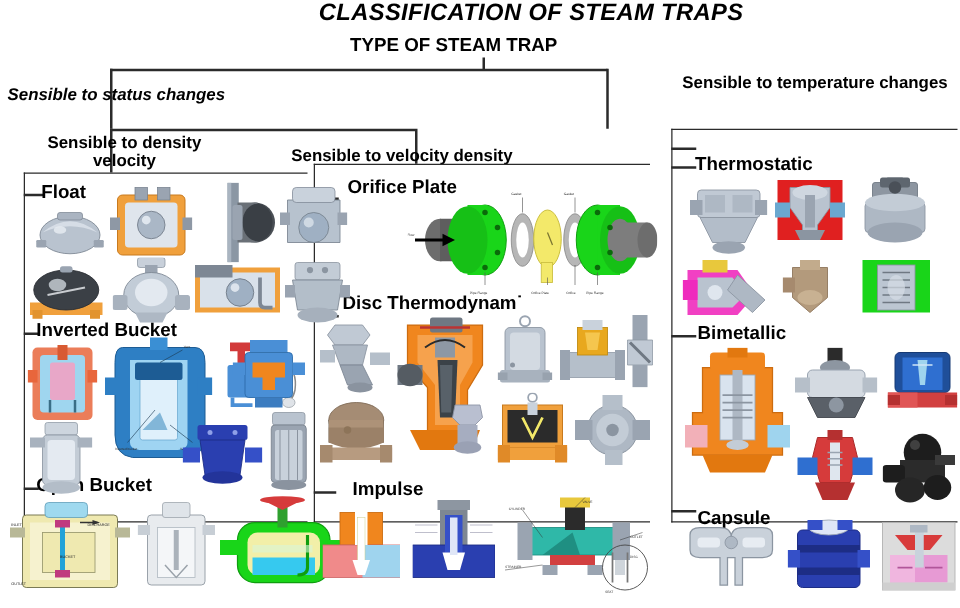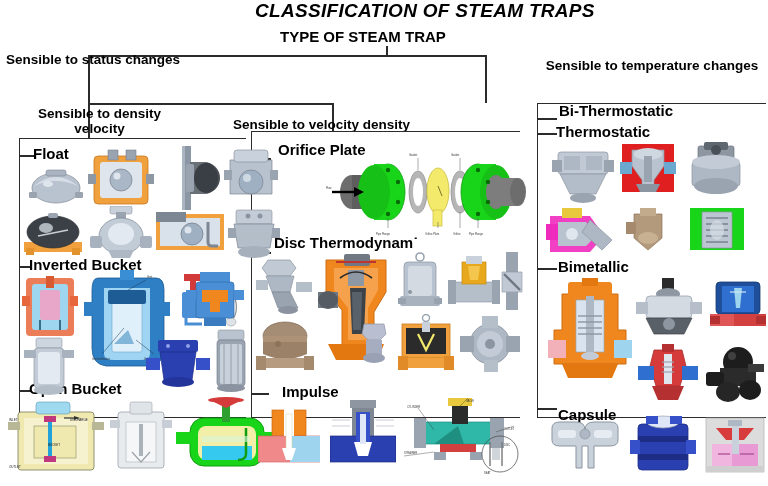--- a/index.html
+++ b/index.html
@@ -57,21 +57,21 @@
   <div class="ln v" style="left:88px;top:55px;height:48px;"></div>
 
   <div class="ln v" style="left:485px;top:55px;height:48px;"></div>
 
   <div class="ln h" style="left:88px;top:103px;width:244px;"></div>
   <div class="ln v" style="left:88px;top:103px;height:35px;"></div>
   <div class="ln v" style="left:332px;top:103px;height:28px;"></div>
 
   <div class="ln h" style="left:538px;top:103px;width:(0)px;width:0;"></div>
 
-  <div class="abs node-lab" style="left:6px;top:52px;width:195px;">Sensible to status changes</div>
+  <div class="abs node-lab" style="left:6px;top:68px;width:195px;font-style:italic;">Sensible to status changes</div>
 
   <div class="abs node-lab center" style="left:543px;top:58px;width:218px;">Sensible to temperature changes</div>
 
   <div class="abs node-lab center" style="left:27px;top:106px;width:145px;">Sensible to density velocity</div>
 
   <div class="abs node-lab" style="left:233px;top:117px;width:210px;">Sensible to velocity density</div>
 
   <div class="frame noright" style="left:19px;top:138px;width:226px;height:278px;border-top:1.6px solid #2b2b2b;border-bottom:1.6px solid #2b2b2b;"></div>
 
   <div class="frame noright" style="left:251px;top:131px;width:268px;height:285px;"></div>
@@ -92,21 +92,20 @@
   <div class="ln h" style="left:537px;top:408px;width:20px;"></div>
 
   <div class="abs leaf-lab" style="left:33px;top:146px;">Float</div>
   <div class="abs leaf-lab" style="left:29px;top:257px;">Inverted Bucket</div>
   <div class="abs leaf-lab" style="left:29px;top:381px;">Open Bucket</div>
 
   <div class="abs leaf-lab two" style="left:278px;top:142px;width:60px;text-align:center;">Orifice Plate</div>
   <div class="abs leaf-lab two" style="left:274px;top:235px;width:130px;text-align:center;">Disc Thermodynam˙</div>
   <div class="abs leaf-lab" style="left:282px;top:384px;">Impulse</div>
 
-  <div class="abs leaf-lab two" style="left:556px;top:103px;width:120px;text-align:center;">Bi-Thermostatic</div>
   <div class="abs leaf-lab" style="left:556px;top:124px;">Thermostatic</div>
   <div class="abs leaf-lab" style="left:558px;top:259px;">Bimetallic</div>
   <div class="abs leaf-lab" style="left:558px;top:407px;">Capsule</div>
 
   <div class="pic" style="left:26px;top:162px;width:60px;height:48px;">
     <svg viewBox="0 0 60 48">
       <ellipse cx="30" cy="26" rx="24" ry="15" fill="#b9c3cf" stroke="#7d8794" stroke-width=".7"></ellipse>
       <path d="M8 24 Q30 6 52 24 Q30 14 8 24Z" fill="#d6dde6"></path>
       <rect x="20" y="8" width="20" height="6" rx="2" fill="#aab4c1" stroke="#7d8794" stroke-width=".6"></rect>
       <rect x="3" y="30" width="8" height="6" rx="1" fill="#9aa4b1"></rect>

